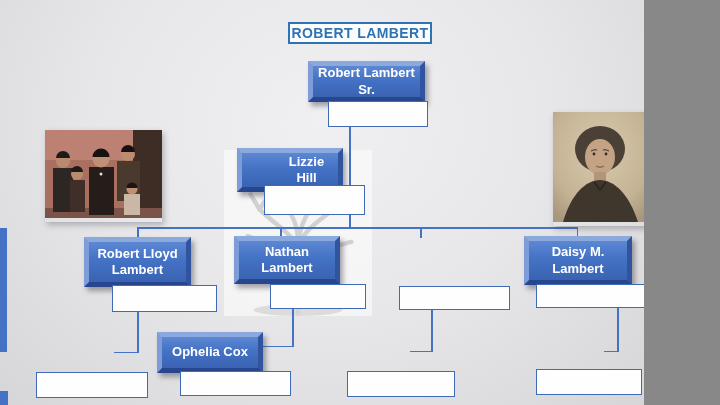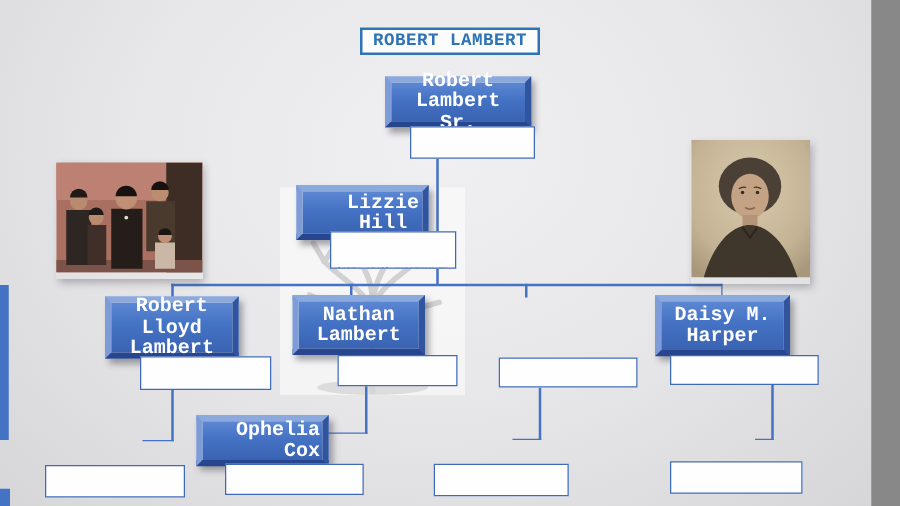--- a/index.html
+++ b/index.html
@@ -1,33 +1,33 @@
 <!DOCTYPE html>
 <html><head>
 <meta charset="utf-8">
 <style>
   html,body{margin:0;padding:0;background:#888;}
   .slide{
-    position:relative;width:697px;height:405px;overflow:hidden;
+    position:relative;width:644px;height:405px;overflow:hidden;
     background:radial-gradient(ellipse at 50% 30%, #F0F0F2 0%, #E7E7E9 50%, #D6D6D9 100%);
-    font-family:Liberation Mono, monospace;
+    font-family:Liberation Sans, sans-serif;
   }
   
   .pbox{
     position:absolute;box-sizing:border-box;z-index:3;
     background:linear-gradient(180deg,#5c87d2 0%,#4472C4 45%,#3a63b2 100%);
     border-top:5px solid #8ca9de;
     border-left:5px solid #7e9dd8;
     border-right:5px solid #30549e;
     border-bottom:5px solid #27468e;
     box-shadow:3px 4px 5px rgba(60,60,70,0.45);
     display:flex;align-items:center;justify-content:center;text-align:center;
   }
   .pname{
-    color:#ffffff;font-weight:bold;font-size:16px;line-height:16.5px;
+    color:#ffffff;font-weight:bold;font-size:13px;line-height:16.5px;
     white-space:pre-line;padding:0 2px;
   }
   
   .plabel{
     position:absolute;box-sizing:border-box;z-index:4;
     background:#fefefe;border:1px solid #3f6ab8;
     font-size:6.5px;font-weight:bold;color:#0a0a0a;line-height:10.5px;
     padding:2px 2px 1px 4px;white-space:pre;overflow:hidden;
   }
   
@@ -166,21 +166,21 @@
     <div>B 1912 HARDEMAN TN</div>
     
   </div>
 
   <div class="plabel" style="left:399px;top:286px;width:111px;height:24px;">
     
     
   </div>
 
   <div class="pbox" style="left:524px;top:236px;width:108px;height:49px;">
-    <div class="pname">Daisy M. Harper</div>
+    <div class="pname">Daisy M. Lambert</div>
   </div>
   <div class="plabel" style="left:536px;top:284px;width:119px;height:24px;">
     
     
   </div>
 
   <div class="plabel" style="left:36px;top:372px;width:112px;height:26px;padding-top:3px;">
     <div>(1892-UNK ) FAYETTE TN</div>
     
   </div>

